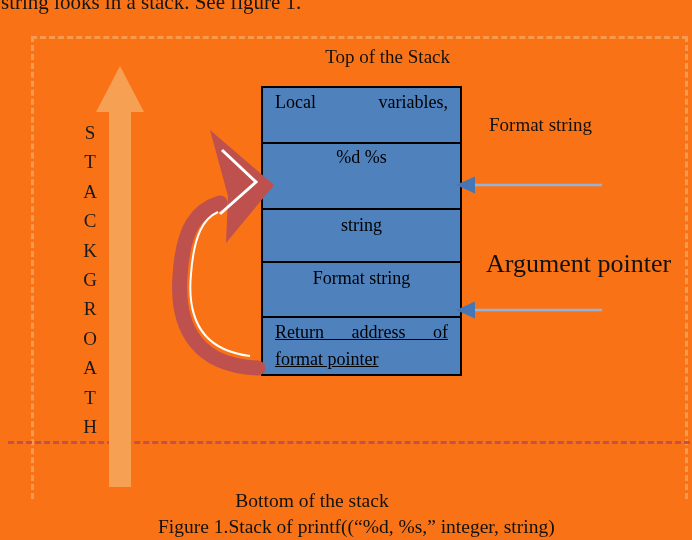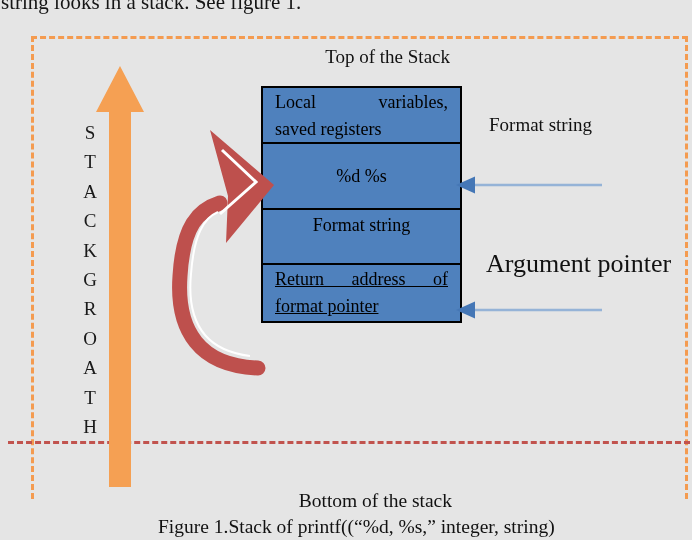--- a/index.html
+++ b/index.html
@@ -1,17 +1,17 @@
 <!DOCTYPE html>
 <html><head>
 <meta charset="utf-8">
 <style>
   html,body { margin:0; padding:0; background:#fff; }
   .page {
-    position:relative; width:692px; height:540px; background:#e5e5e5;
+    position:relative; width:692px; height:540px; background:#f97316;
     overflow:hidden; font-family:"Liberation Serif","DejaVu Serif",serif;
     color:#111;
   }
   .intro {
     position:absolute; left:1px; top:-10px; font-size:21px;
     white-space:nowrap; color:#151515;
   }
   .dashed-frame {
     position:absolute; left:31px; top:36px; width:651px; height:460px;
     border:3px dashed #F49B50; border-bottom:none;
@@ -31,35 +31,35 @@
   }
   .stack { position:absolute; left:261px; top:86px; width:201px; z-index:2; }
   .srow {
     box-sizing:border-box; width:201px; border:2px solid #000;
     background:#4F81BD; margin-top:-2px; font-size:18px;
     padding:1px 12px; line-height:27px; color:#000;
   }
   .srow:first-child { margin-top:0; }
   .h58 { height:58px; } .h68 { height:68px; } .h55 { height:55px; }
   .h57 { height:57px; } .h60 { height:60px;text-decoration:underline; }
-  .mid { display:flex; align-items:center; justify-content:center; padding:0; }
+  .mid { display:flex; justify-content:center; padding:0; }
   .ctr { text-align:center; padding-top:2px; }
   .ln-just { text-align:justify; text-align-last:justify; }
   .curved-arrow { position:absolute; left:170px; top:116px; z-index:3; }
   .ptr-arrow-1 { position:absolute; left:456px; top:174px; z-index:3; }
   .ptr-arrow-2 { position:absolute; left:456px; top:299px; z-index:3; }
   .fsptr-label {
     position:absolute; left:489px; top:110px; font-size:19px; line-height:30px;
   }
   .arg-label {
     position:absolute; left:486px; top:249px; font-size:26px;
   }
   .bottom-label {
     position:absolute; left:172px; top:490px; width:280px;
-    text-align:right; font-size:19.5px;
+    text-align:center; font-size:19.5px;
   }
   .caption {
     position:absolute; left:158px; top:516px; width:540px;
     font-size:19.5px; white-space:nowrap;
   }
 </style>
 </head>
 <body>
 
 <div class="page">
@@ -87,24 +87,26 @@
     <div>A</div>
     <div>T</div>
     <div>H</div>
   </div>
 
   <div class="top-label">Top of the Stack</div>
 
   <div class="stack">
     <div class="srow h58">
       <div class="ln-just">Local variables,</div>
-      <div>saved registers</div>
     </div>
     <div class="srow h68 mid">
       <div>%d %s</div>
+    </div>
+    <div class="srow h55 ctr">
+      <div>string</div>
     </div>
     <div class="srow h57 ctr">
       <div>Format string</div>
     </div>
     <div class="srow h60">
       <div class="ln-just">Return address of</div>
       <div>format pointer</div>
     </div>
   </div>
 

